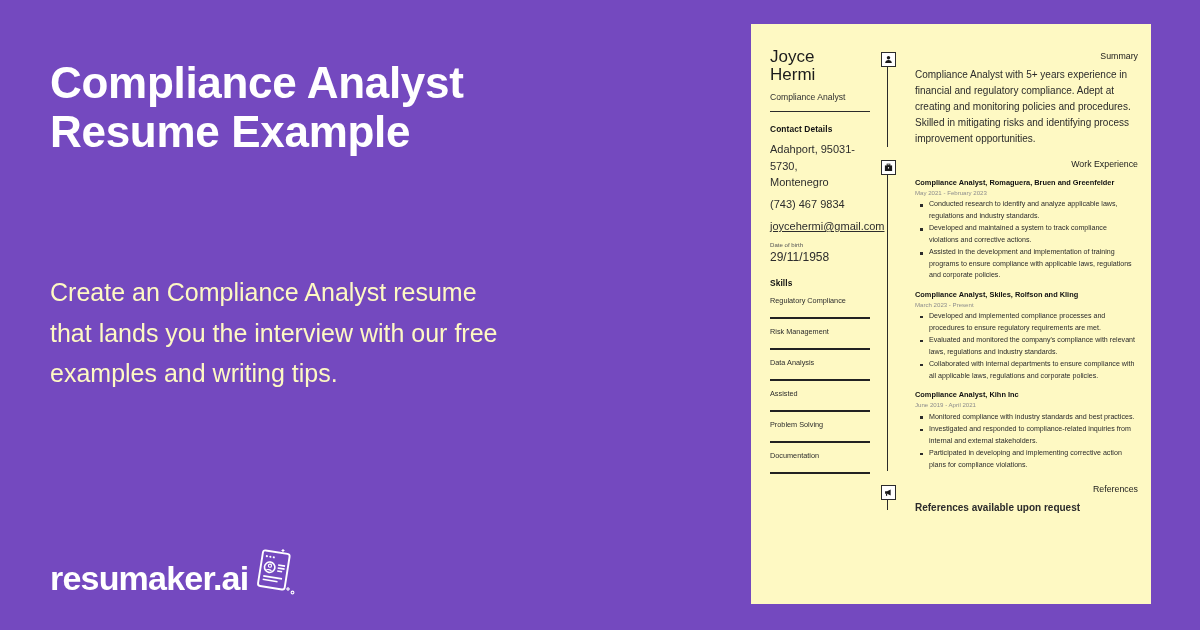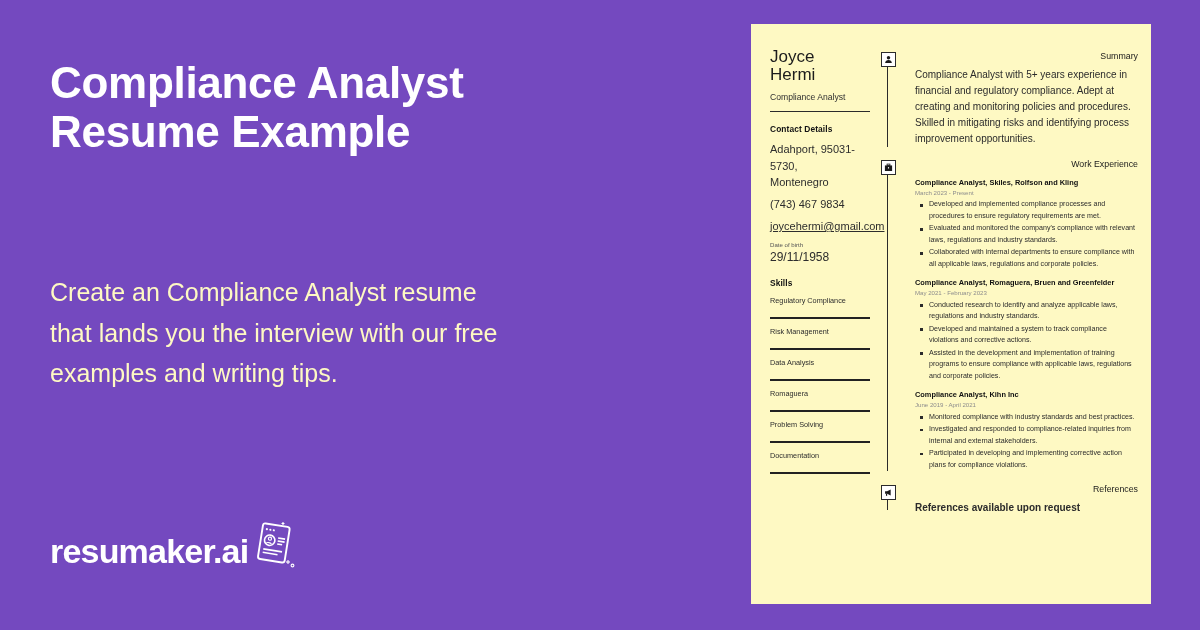--- a/index.html
+++ b/index.html
@@ -49,21 +49,21 @@
     font-size: 25px;
     font-weight: normal;
     line-height: 1.62;
     white-space: pre-line;
   }
 
   
   .logo {
     position: absolute;
     left: 0;
-    top: 528px;
+    top: 555px;
     display: flex;
     align-items: center;
   }
   .logo-word {
     color: #ffffff;
     font-size: 34px;
     font-weight: bold;
     letter-spacing: -0.8px;
     line-height: 1;
   }
@@ -335,21 +335,21 @@
           </div>
           <div class="r-skill">
             <div class="r-skill-name">Risk Management</div>
             <div class="r-skill-bar"></div>
           </div>
           <div class="r-skill">
             <div class="r-skill-name">Data Analysis</div>
             <div class="r-skill-bar"></div>
           </div>
           <div class="r-skill">
-            <div class="r-skill-name">Romaguera</div>
+            <div class="r-skill-name">Assisted</div>
             <div class="r-skill-bar"></div>
           </div>
           <div class="r-skill">
             <div class="r-skill-name">Problem Solving</div>
             <div class="r-skill-bar"></div>
           </div>
           <div class="r-skill">
             <div class="r-skill-name">Documentation</div>
             <div class="r-skill-bar"></div>
           </div>
@@ -373,42 +373,42 @@
         <div class="r-block" style="margin-top:11px;">
           <div class="r-icon">
             <svg width="9" height="9" viewBox="0 0 10 10">
               <rect x="3.4" y="1.2" width="3.2" height="1.5" fill="none" stroke="#1a1a1a" stroke-width="0.9"></rect>
               <rect x="1" y="2.7" width="8" height="6.2" fill="#1a1a1a"></rect>
               <rect x="4.4" y="4.6" width="1.2" height="1.5" fill="#ffffff"></rect>
             </svg>
           </div>
           <div class="r-spine"></div>
           <div class="r-block-title">Work Experience</div>
+
+          <div class="r-job">
+            <div class="r-job-title">Compliance Analyst, Romaguera, Bruen and Greenfelder</div>
+            <div class="r-job-dates">May 2021 - February 2023</div>
+            <ul class="r-bullets">
+              <li>Conducted research to identify and analyze applicable laws, regulations and industry standards.</li>
+              <li>Developed and maintained a system to track compliance violations and corrective actions.</li>
+              <li>Assisted in the development and implementation of training programs to ensure compliance with applicable laws, regulations and corporate policies.</li>
+            </ul>
+          </div>
 
           <div class="r-job">
             <div class="r-job-title">Compliance Analyst, Skiles, Rolfson and Kling</div>
             <div class="r-job-dates">March 2023 - Present</div>
             <ul class="r-bullets">
               <li>Developed and implemented compliance processes and procedures to ensure regulatory requirements are met.</li>
               <li>Evaluated and monitored the company's compliance with relevant laws, regulations and industry standards.</li>
               <li>Collaborated with internal departments to ensure compliance with all applicable laws, regulations and corporate policies.</li>
             </ul>
           </div>
 
           <div class="r-job">
-            <div class="r-job-title">Compliance Analyst, Romaguera, Bruen and Greenfelder</div>
-            <div class="r-job-dates">May 2021 - February 2023</div>
-            <ul class="r-bullets">
-              <li>Conducted research to identify and analyze applicable laws, regulations and industry standards.</li>
-              <li>Developed and maintained a system to track compliance violations and corrective actions.</li>
-              <li>Assisted in the development and implementation of training programs to ensure compliance with applicable laws, regulations and corporate policies.</li>
-            </ul>
-          </div>
-
-          <div class="r-job">
             <div class="r-job-title">Compliance Analyst, Kihn Inc</div>
             <div class="r-job-dates">June 2019 - April 2021</div>
             <ul class="r-bullets">
               <li>Monitored compliance with industry standards and best practices.</li>
               <li>Investigated and responded to compliance-related inquiries from internal and external stakeholders.</li>
               <li>Participated in developing and implementing corrective action plans for compliance violations.</li>
             </ul>
           </div>
         </div>
 

